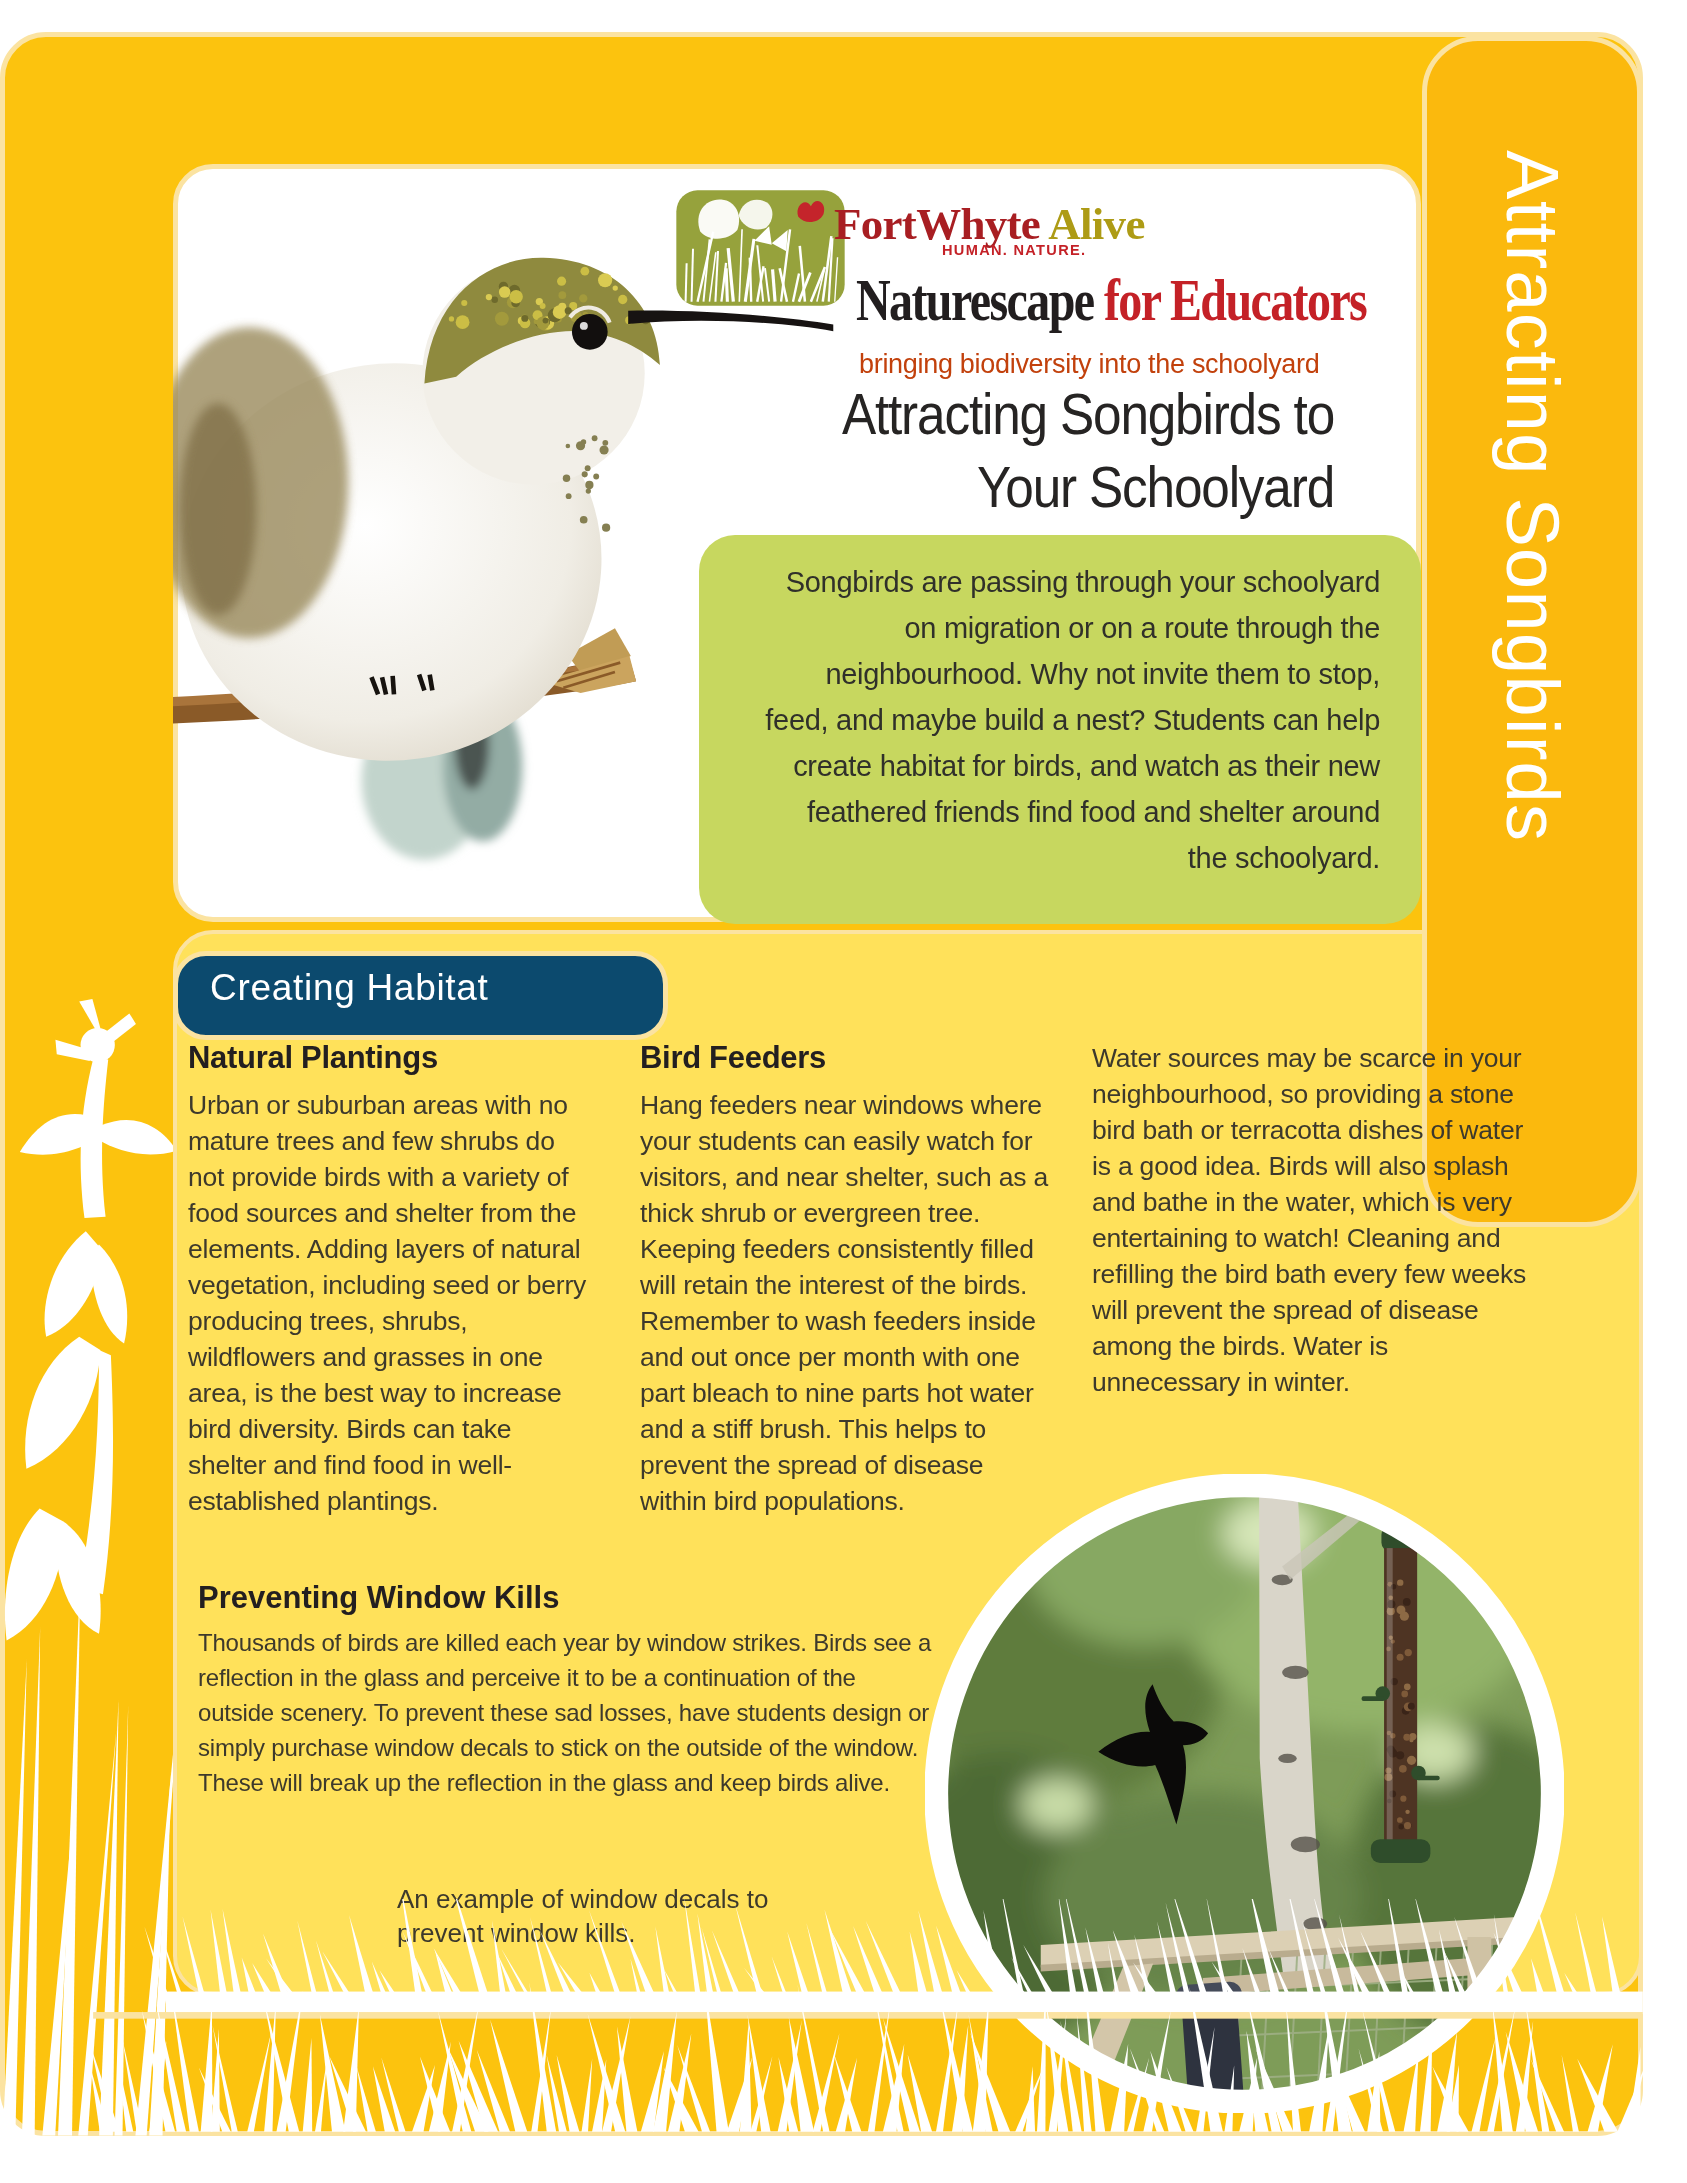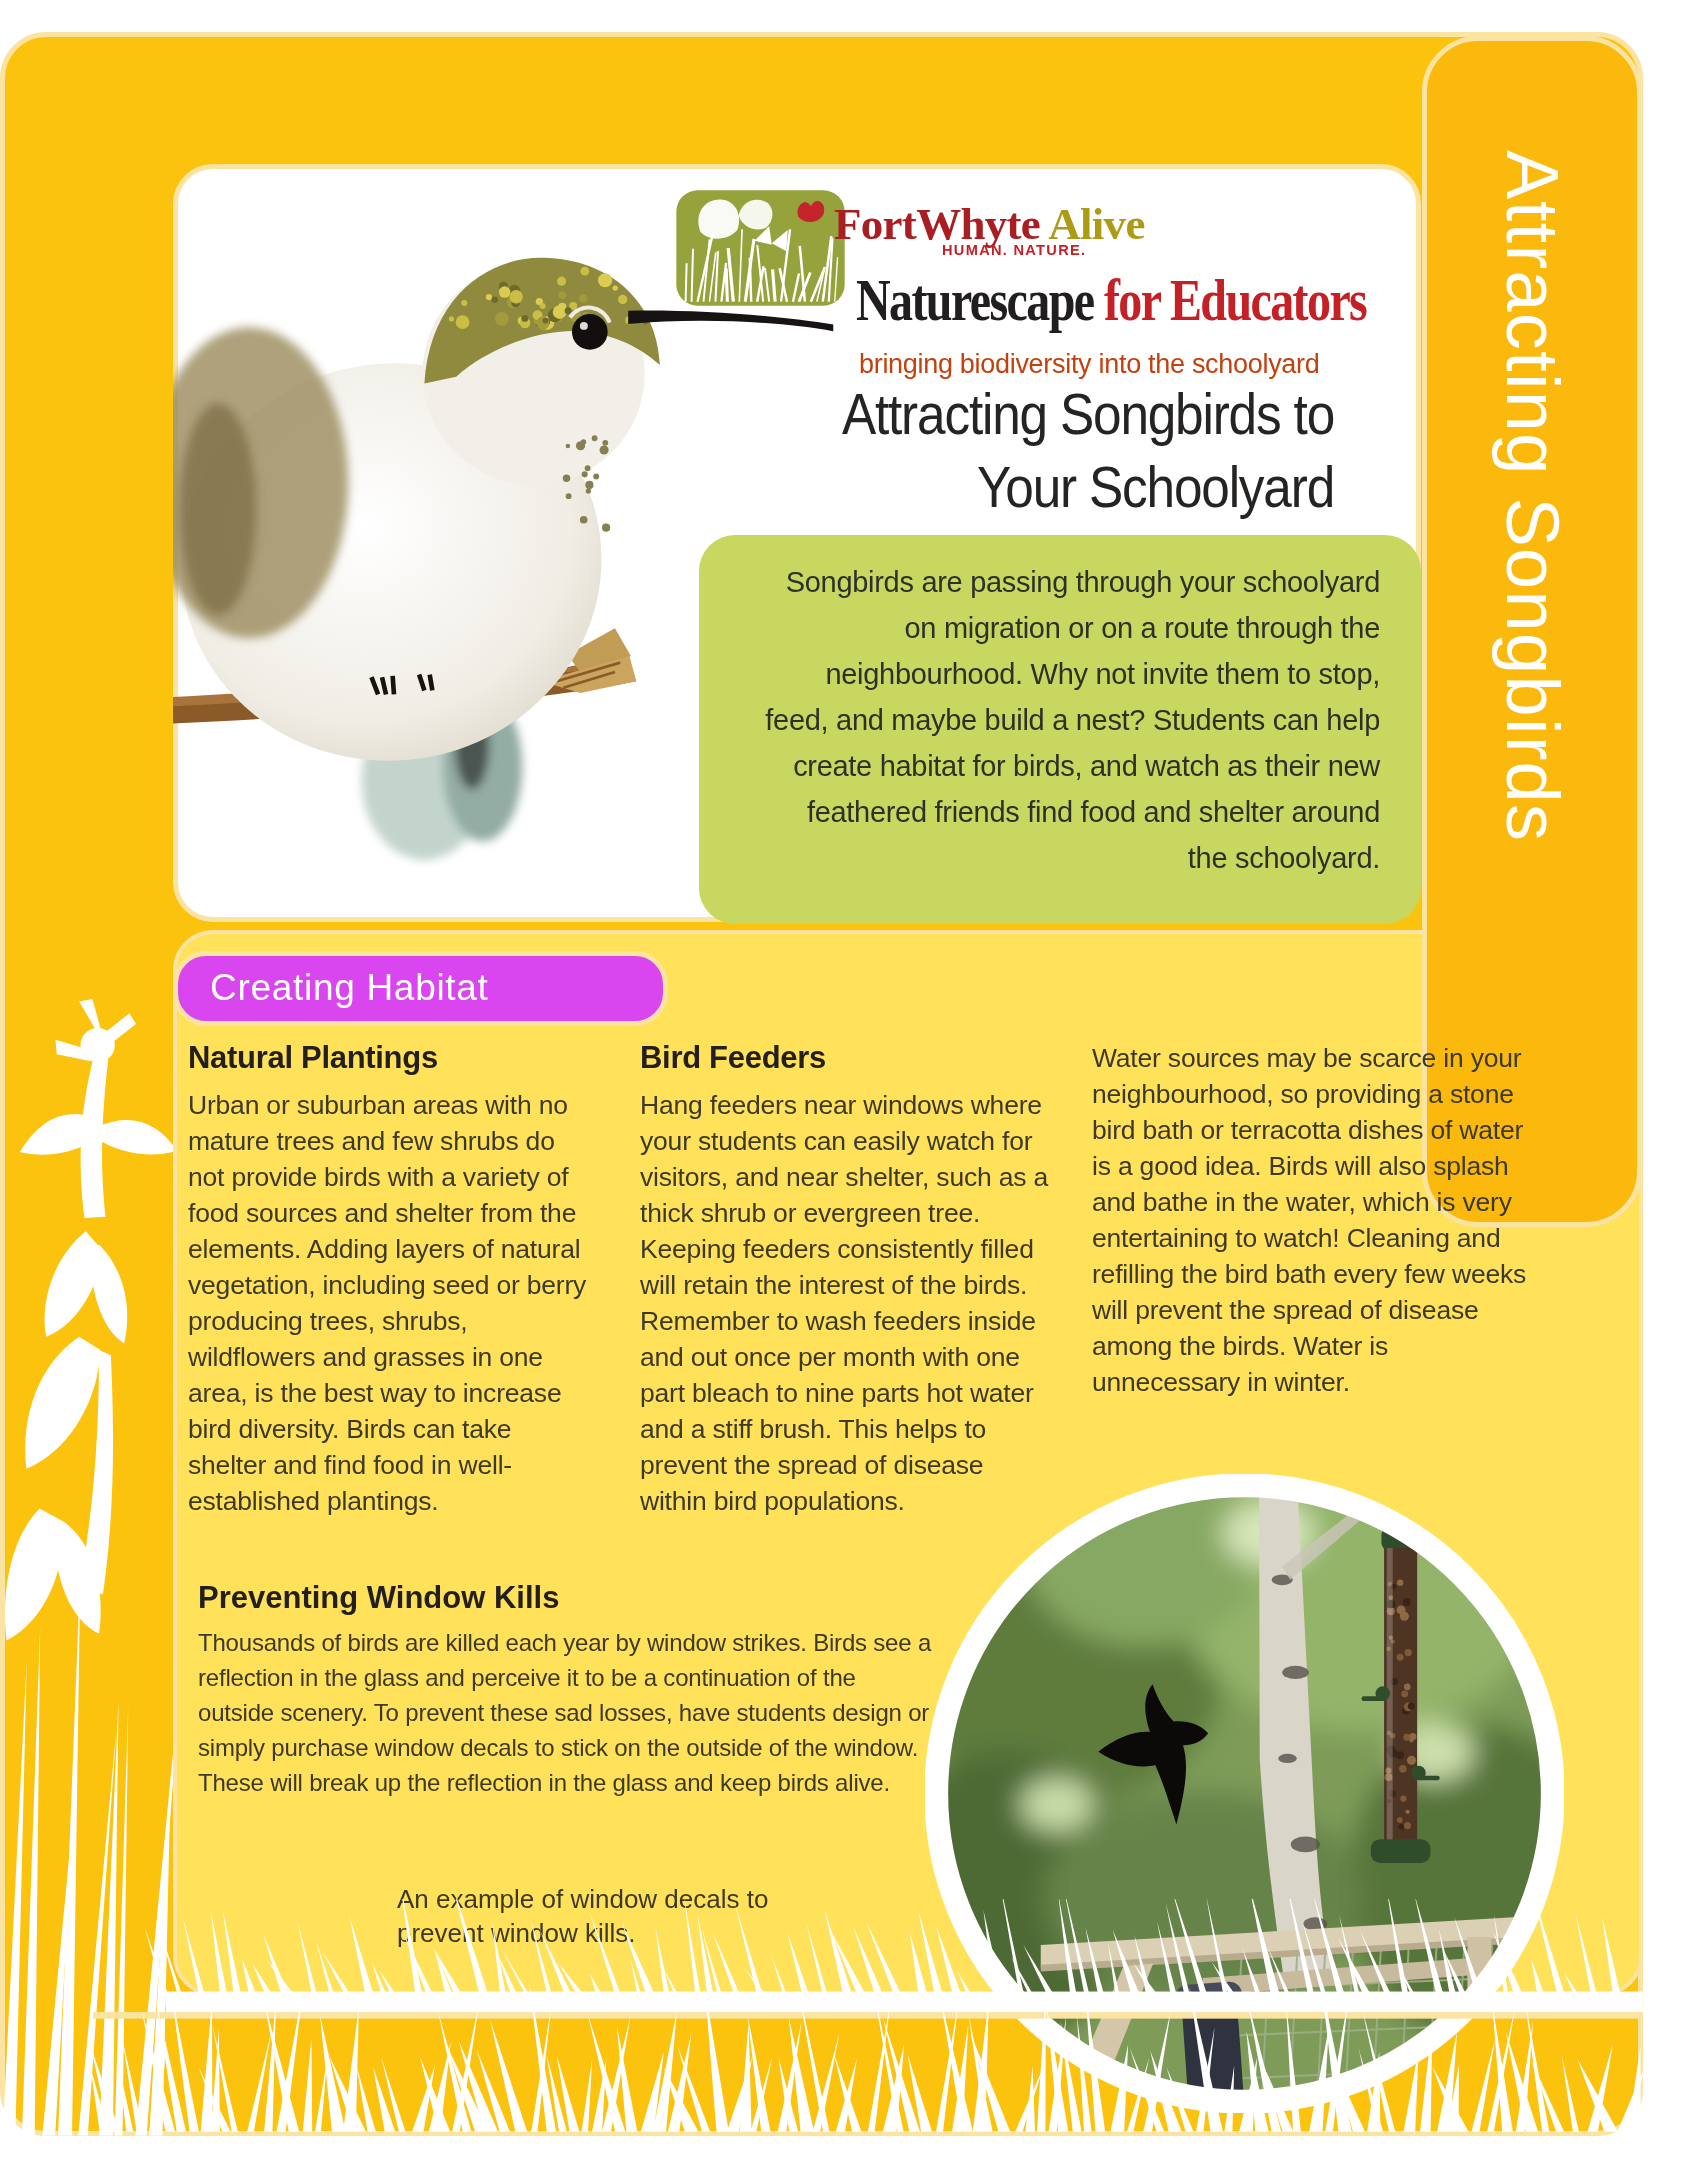--- a/index.html
+++ b/index.html
@@ -14,21 +14,21 @@
             border:5.3px solid #FBE3A1;border-radius:56px;box-sizing:border-box;}
   .side-tab-label{position:absolute;top:109px;left:50%;transform:translateX(-50%);
             writing-mode:vertical-rl;white-space:nowrap;color:#fff;font-size:74px;
             letter-spacing:1.3px;font-weight:400;}
   
   .white-card{left:173px;top:164px;width:1248px;height:758px;background:#fff;
             border:5.3px solid #FBE3A1;border-radius:40px;box-sizing:border-box;}
   
   .habitat-card{left:173px;top:930px;width:1470px;height:1066px;background:#FFE15A;
             border:4px solid #FBE3A1;border-radius:40px;box-sizing:border-box;}
-  .habitat-bar{left:173px;top:951px;width:495px;height:75px;background:#d946ef;
+  .habitat-bar{left:173px;top:951px;width:495px;height:89px;background:#0c4a6e;
             border:5.3px solid #FBE3A1;border-radius:33px;box-sizing:border-box;}
   .habitat-bar-label{color:#fff;font-size:37px;line-height:64px;padding-left:32px;
             letter-spacing:0.7px;font-weight:400;}
   
   .logo-line1{left:834px;top:198px;font-family:"Liberation Serif",serif;font-weight:700;
             font-size:45px;letter-spacing:-0.7px;}
   .logo-line2{left:942px;top:242px;font-size:14.6px;font-weight:700;color:#C42127;letter-spacing:1.3px;}
   .logo-line3{left:856px;top:266px;font-family:"Liberation Serif",serif;font-weight:700;
             font-size:60px;letter-spacing:-2px;transform:scaleX(0.8);transform-origin:left top;white-space:nowrap;}
   .logo-line4{left:859px;top:349px;font-size:27px;color:#c2410c;letter-spacing:-0.3px;}

